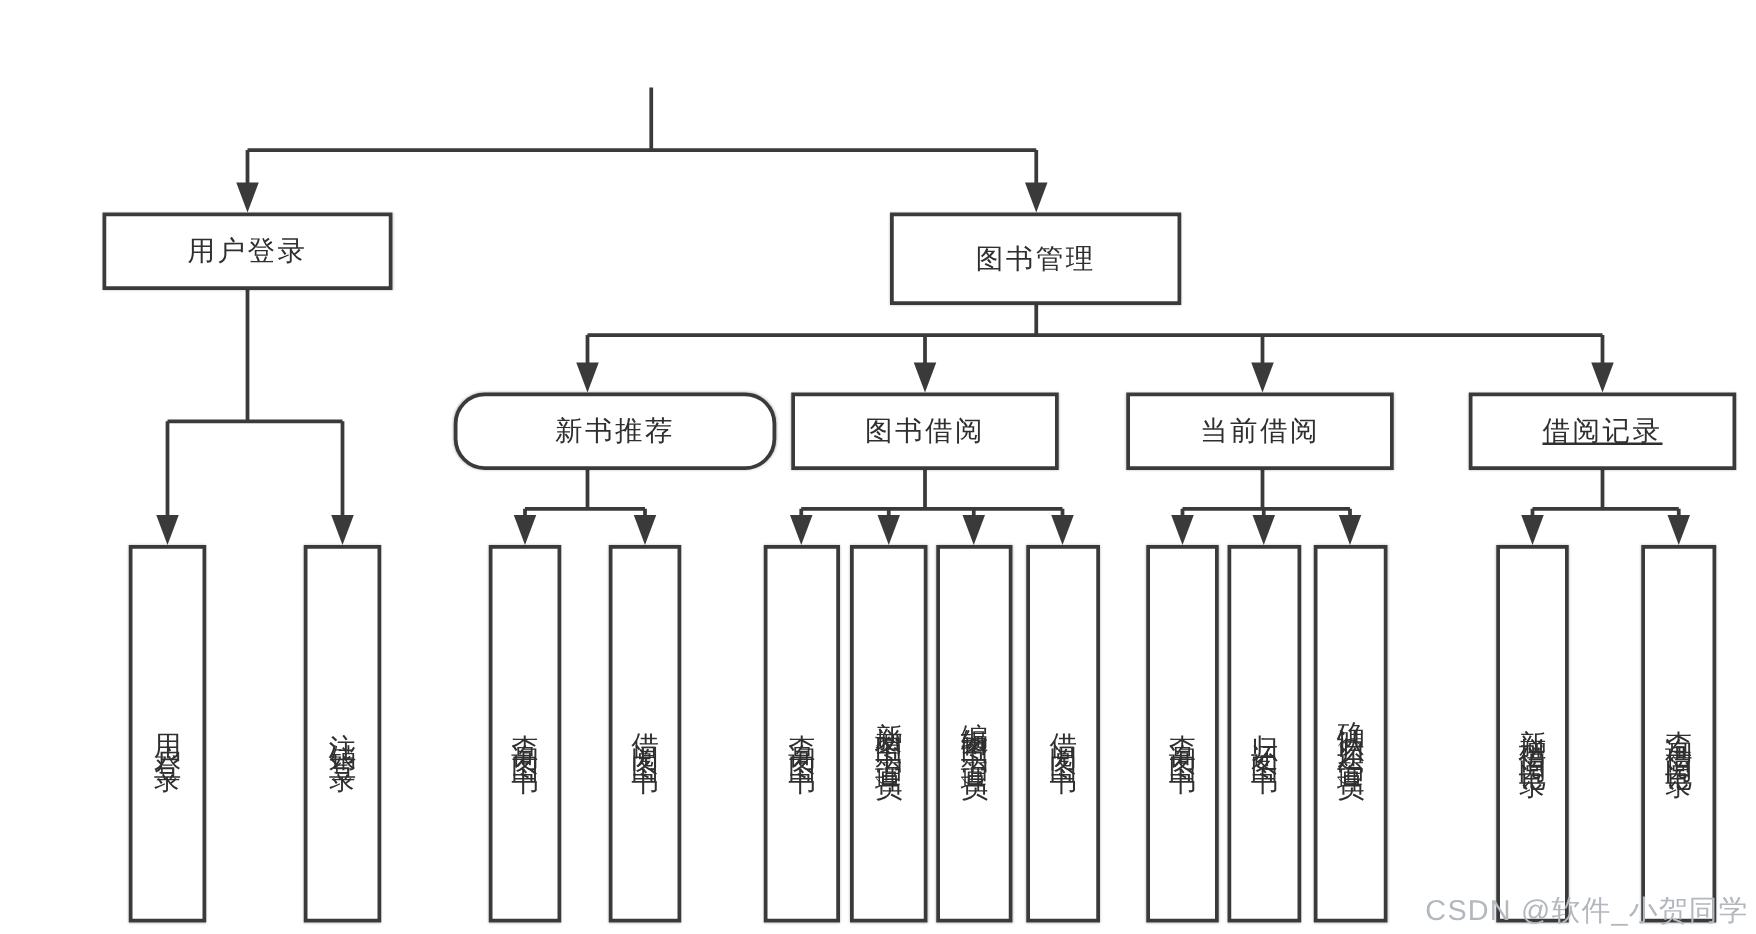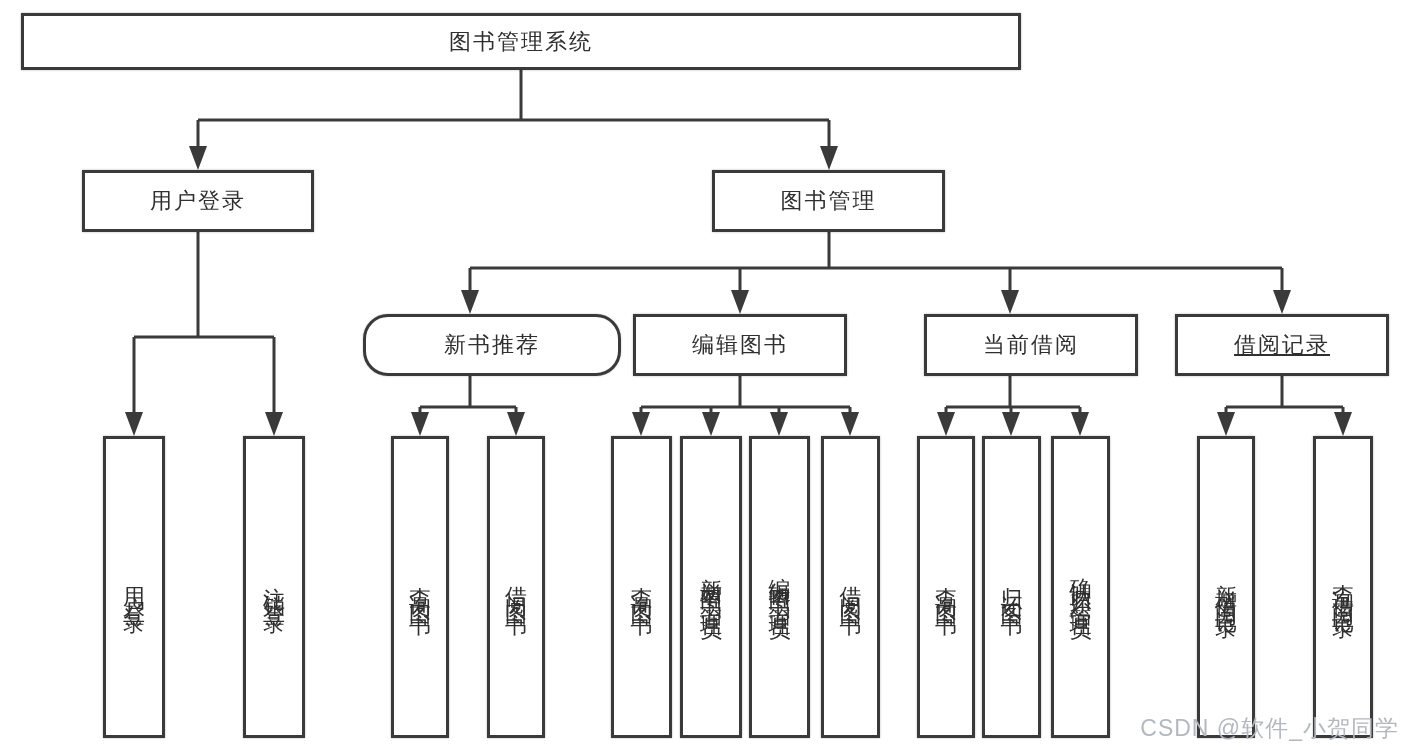--- a/index.html
+++ b/index.html
@@ -94,28 +94,27 @@
     <path d="M1010,376 V407 M946,407 H1080 M946,407 V416 M1011,407 V416 M1080,407 V416"></path>
     <polygon points="937,412 955,412 946,436"></polygon>
     <polygon points="1002,412 1020,412 1011,436"></polygon>
     <polygon points="1071,412 1089,412 1080,436"></polygon>
 
     <path d="M1282,376 V407 M1226,407 H1343 M1226,407 V416 M1343,407 V416"></path>
     <polygon points="1217,412 1235,412 1226,436"></polygon>
     <polygon points="1334,412 1352,412 1343,436"></polygon>
   </svg>
 
-  <div class="node h-node" style="left:21px; top:13px; width:1000px; height:57px;">图书管理系统</div>
 
   <div class="node h-node" style="left:82px; top:170px; width:232px; height:62px;">用户登录</div>
-  <div class="node h-node" style="left:712px; top:170px; width:233px; height:62px;">图书管理</div>
+  <div class="node h-node" style="left:712px; top:170px; width:233px; height:74px;">图书管理</div>
 
   <div class="node h-node" style="left:363px; top:314px; width:258px; height:62px;border-radius:25px;">新书推荐</div>
-  <div class="node h-node" style="left:633px; top:314px; width:214px; height:62px;">编辑图书</div>
-  <div class="node h-node" style="left:924px; top:314px; width:214px; height:62px;font-family:Liberation Serif, serif;">当前借阅</div>
+  <div class="node h-node" style="left:633px; top:314px; width:214px; height:62px;">图书借阅</div>
+  <div class="node h-node" style="left:901px; top:314px; width:214px; height:62px;font-family:Liberation Serif, serif;">当前借阅</div>
   <div class="node h-node" style="left:1175px; top:314px; width:214px; height:62px;text-decoration:underline;">借阅记录</div>
 
   <div class="node v-node" style="left:103px; top:436px; width:62px; height:302px;">用户登录</div>
   <div class="node v-node" style="left:243px; top:436px; width:62px; height:302px;">注销登录</div>
 
   <div class="node v-node" style="left:391px; top:436px; width:58px; height:302px;">查询图书</div>
   <div class="node v-node" style="left:487px; top:436px; width:58px; height:302px;">借阅图书</div>
 
   <div class="node v-node" style="left:611px; top:436px; width:61px; height:302px;">查询图书</div>
   <div class="node v-node" style="left:680px; top:436px; width:62px; height:302px; letter-spacing:6px;">新增图书（管理员）</div>

